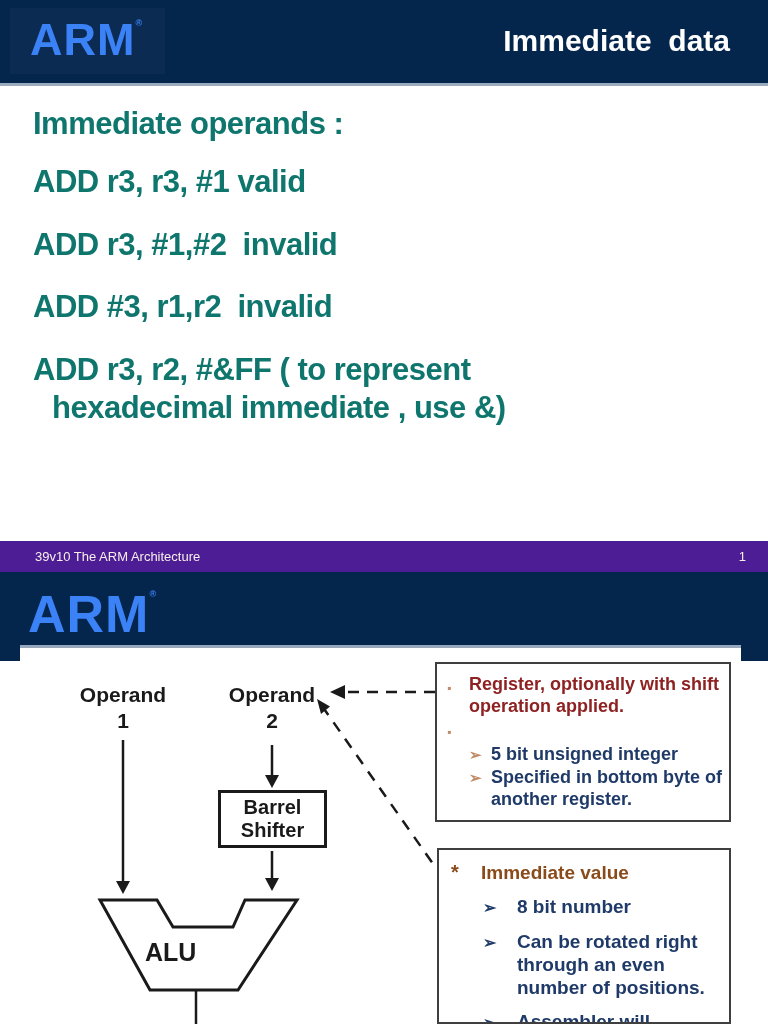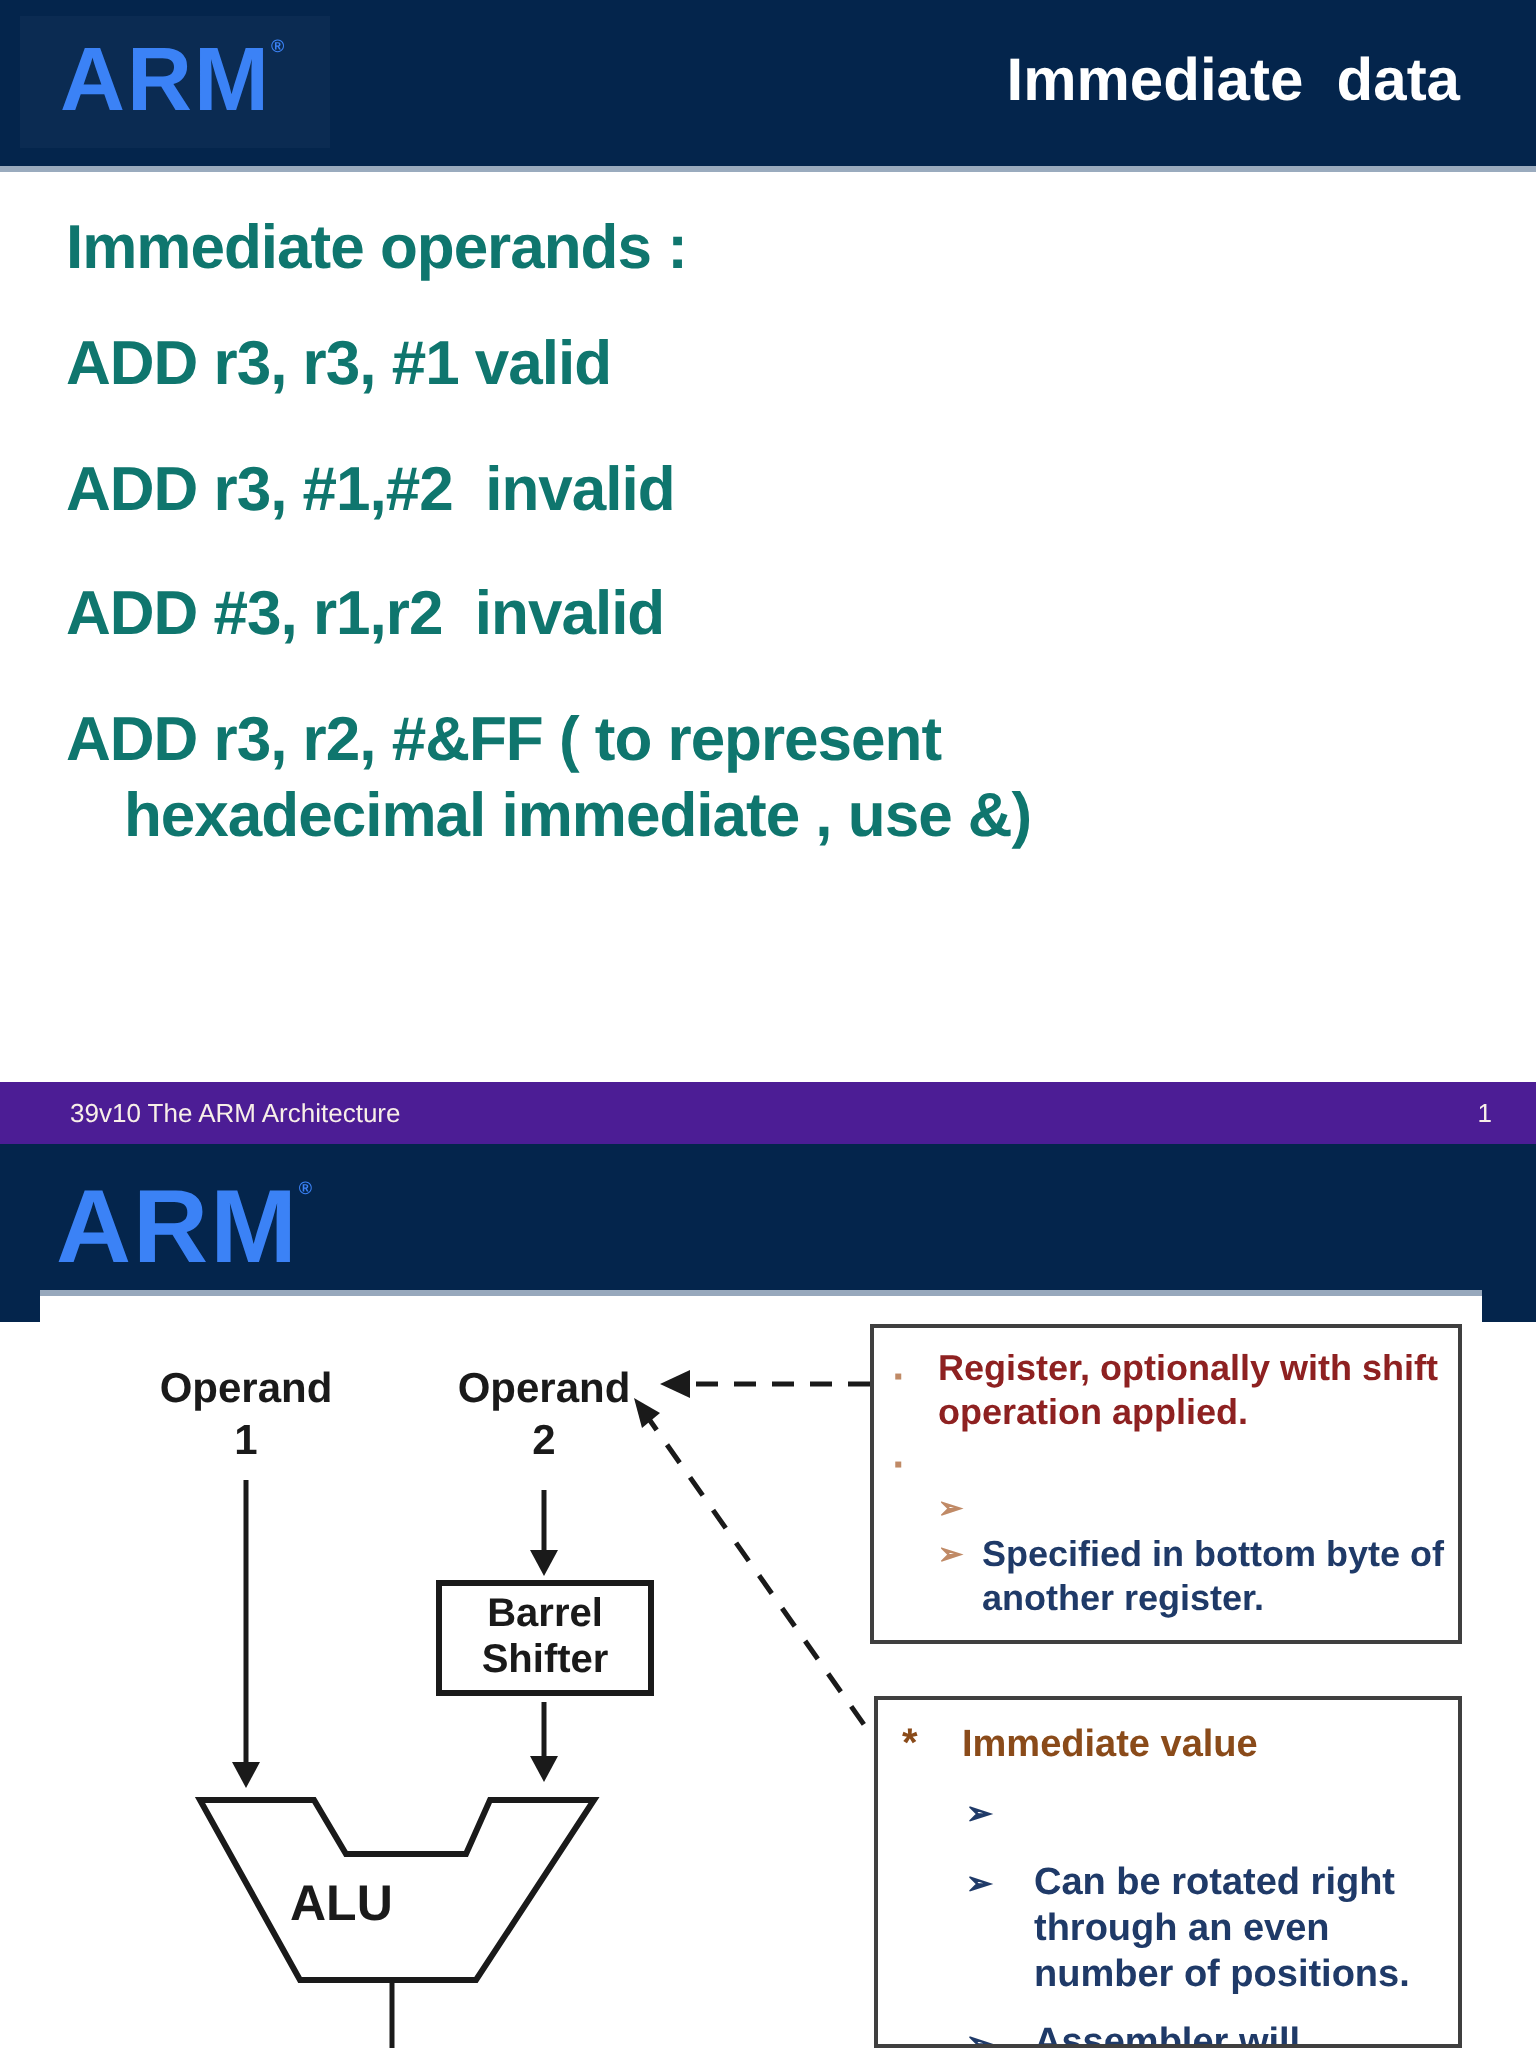--- a/index.html
+++ b/index.html
@@ -11,21 +11,21 @@
   .s1-header{left:0;top:0;width:768px;height:83px;background:#04254c;}
   .s1-header-line{left:0;top:83px;width:768px;height:3px;background:#9aabbe;}
   .logo-badge{left:10px;top:8px;width:155px;height:66px;background:#0b2b52;}
   .arm-logo{color:#3b82f6;font-weight:bold;letter-spacing:1px;line-height:1;}
   .arm-logo .reg{font-size:9px;vertical-align:top;position:relative;top:2px;}
   .s1-logo{left:30px;top:17px;font-size:45px;}
   .s1-title{right:38px;top:24px;color:#ffffff;font-size:30px;font-weight:bold;white-space:pre;}
 
   .s1-line{left:33px;color:#0f766e;font-size:31px;font-weight:bold;
            letter-spacing:-0.5px;white-space:pre;}
-  .s1-line.indent{left:62px;}
+  .s1-line.indent{left:52px;}
 
   .footer-bar{left:0;top:541px;width:768px;height:31px;background:#4c1d95;
               display:flex;align-items:center;justify-content:space-between;
               padding:0 22px 0 35px;box-sizing:border-box;}
   .footer-bar span{color:#f8efe8;font-size:13px;}
 
   
   .s2-header{left:0;top:572px;width:768px;height:89px;background:#04254c;}
   .s2-logo{left:28px;top:588px;font-size:52px;}
   .s2-panel{left:20px;top:645px;width:721px;height:379px;background:#ffffff;
@@ -122,34 +122,36 @@
 <div class="abs info-box box1">
   <div class="li l1">
     <span class="blt">▪</span>
     <span class="txt">Register, optionally with shift operation applied.</span>
   </div>
   <div class="li l1">
     <span class="blt">▪</span>
   </div>
   <div class="li l2">
     <span class="blt">➢</span>
+    <span class="txt">5 bit unsigned integer</span>
   </div>
   <div class="li l2">
     <span class="blt">➢</span>
     <span class="txt">Specified in bottom byte of another register.</span>
   </div>
 </div>
 
 <div class="abs info-box box2">
   <div class="li title-row">
     <span class="blt">*</span>
     <span class="txt">Immediate value</span>
   </div>
   <div class="li l2">
     <span class="blt">➢</span>
+    <span class="txt">8 bit number</span>
   </div>
   <div class="li l2">
     <span class="blt">➢</span>
     <span class="txt">Can be rotated right through an even number of positions.</span>
   </div>
   <div class="li l2">
     <span class="blt">➢</span>
     <span class="txt">Assembler will calculate rotate for you from</span>
   </div>
 </div>

